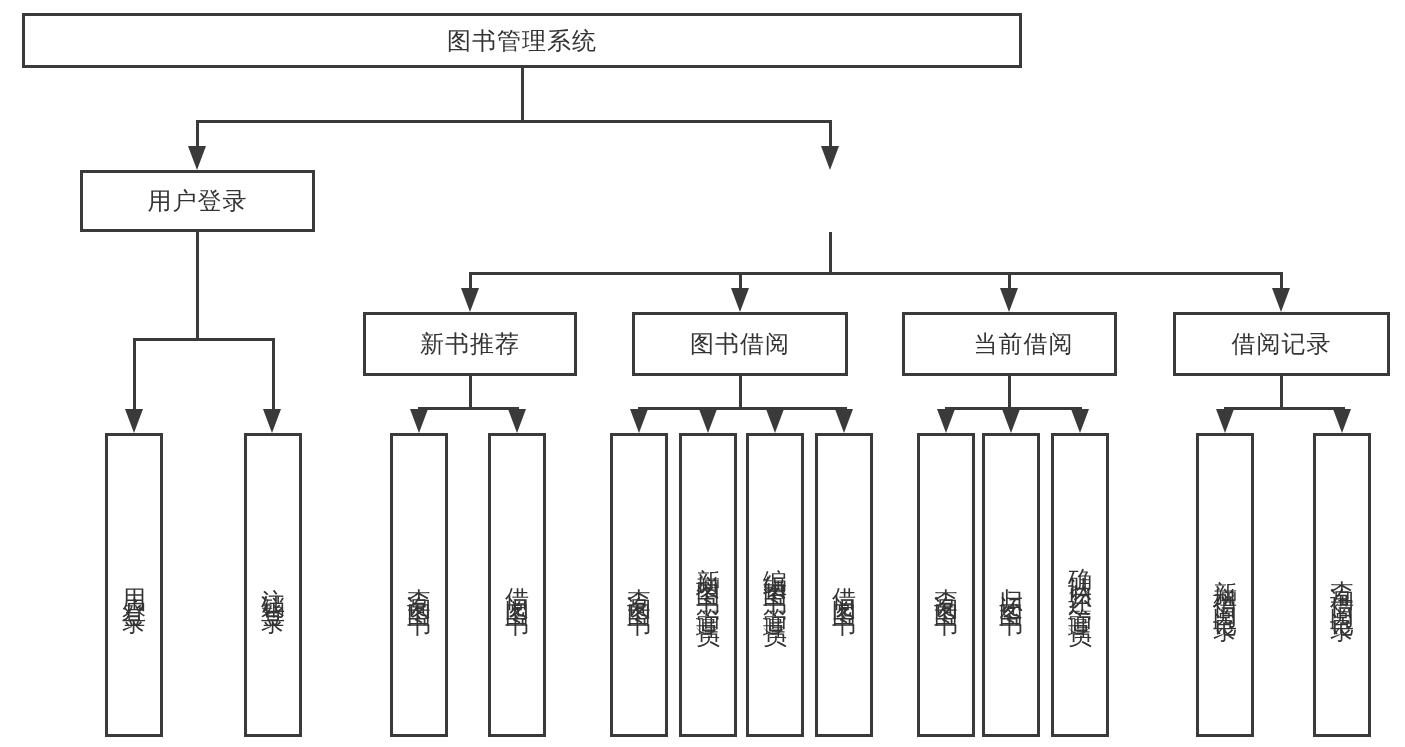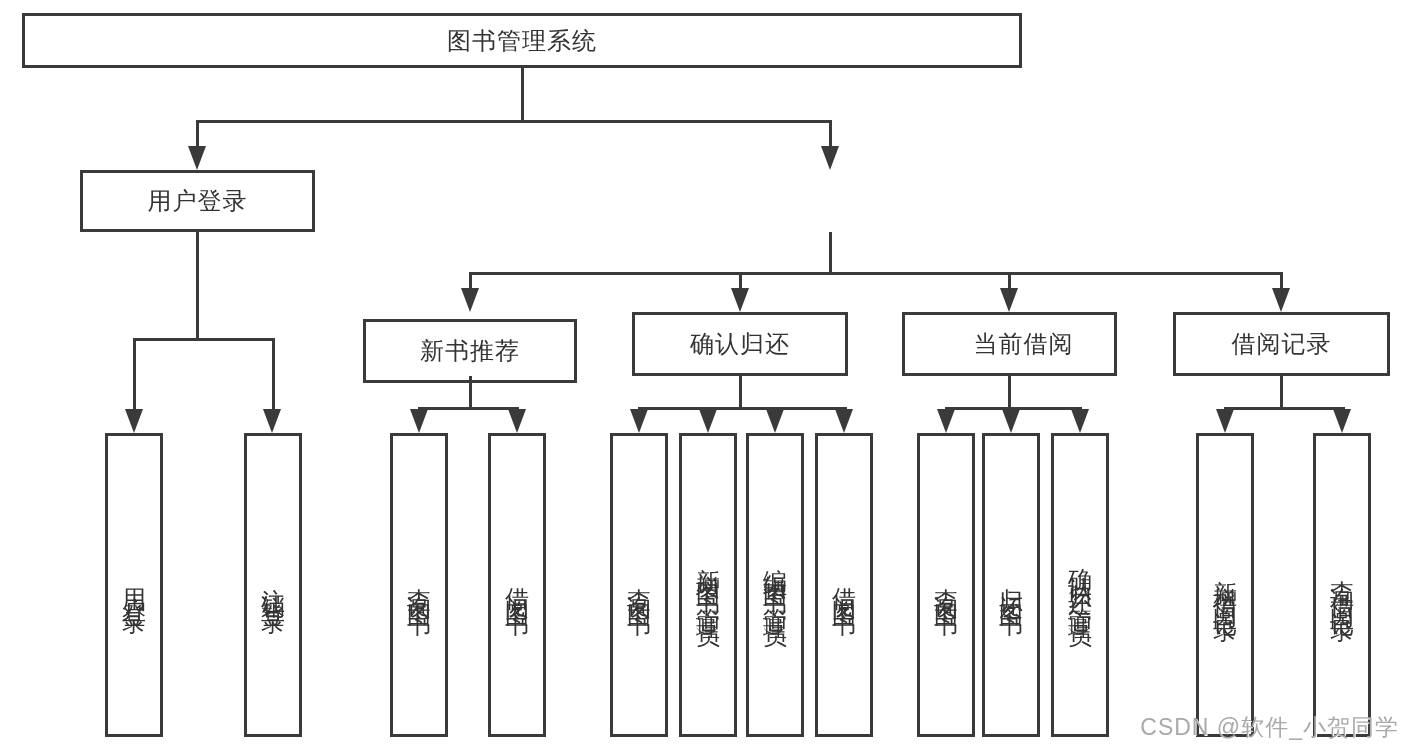--- a/index.html
+++ b/index.html
@@ -13,21 +13,21 @@
     border:3px solid #3a3a3a;display:flex;align-items:center;justify-content:center;
     font-size:24px;letter-spacing:1px;white-space:nowrap;
   }
   .leaf{
     writing-mode:vertical-rl;text-orientation:mixed;letter-spacing:8px;
     top:433px;width:58px;height:304px;white-space:normal;line-height:1;
   }
   .b-root{left:22px;top:13px;width:1000px;height:55px;}
   .b-l2-user{left:80px;top:170px;width:235px;height:62px;}
   .b-l2-book{left:712px;top:170px;width:235px;height:62px;}
-  .b-l3-rec{left:363px;top:312px;width:214px;height:64px;margin-top:7px;}
+  .b-l3-rec{left:363px;top:312px;width:214px;height:64px;}
   .b-l3-bor{left:632px;top:312px;width:216px;height:64px;}
   .b-l3-cur{left:902px;top:312px;width:215px;height:64px;padding-left:28px;}
   .b-l3-his{left:1173px;top:312px;width:217px;height:64px;}
   .lf-0{left:105px;}  .lf-1{left:244px;}
   .lf-2{left:390px;}  .lf-3{left:488px;}
   .lf-4{left:610px;}  .lf-5{left:679px;} .lf-6{left:746px;} .lf-7{left:815px;}
   .lf-8{left:917px;}  .lf-9{left:982px;} .lf-10{left:1051px;}
   .lf-11{left:1196px;}.lf-12{left:1313px;}
   
   .vline{position:absolute;width:3px;background:#3a3a3a;}
@@ -77,21 +77,21 @@
   }
 </style>
 </head>
 <body>
 
 <div class="canvas">
 
   <div class="node b-root">图书管理系统</div>
   <div class="node b-l2-user">用户登录</div>
   <div class="node b-l3-rec">新书推荐</div>
-  <div class="node b-l3-bor">确认归还</div>
+  <div class="node b-l3-bor">图书借阅</div>
   <div class="node b-l3-cur">当前借阅</div>
   <div class="node b-l3-his">借阅记录</div>
 
   <div class="node leaf lf-0">用户登录</div>
   <div class="node leaf lf-1">注销登录</div>
   <div class="node leaf lf-2">查询图书</div>
   <div class="node leaf lf-3">借阅图书</div>
   <div class="node leaf lf-4">查询图书</div>
   <div class="node leaf lf-5">新增图书（管理员）</div>
   <div class="node leaf lf-6">编辑图书（管理员）</div>
@@ -143,15 +143,14 @@
   <div class="hline h-g4"></div>
   <div class="arrow a-lf8"></div>
   <div class="arrow a-lf9"></div>
   <div class="arrow a-lf10"></div>
 
   <div class="vline v-g5drop"></div>
   <div class="hline h-g5"></div>
   <div class="arrow a-lf11"></div>
   <div class="arrow a-lf12"></div>
 
-  <div class="watermark">CSDN @软件_小贺同学</div>
 
 </div>
 
 </body></html>

